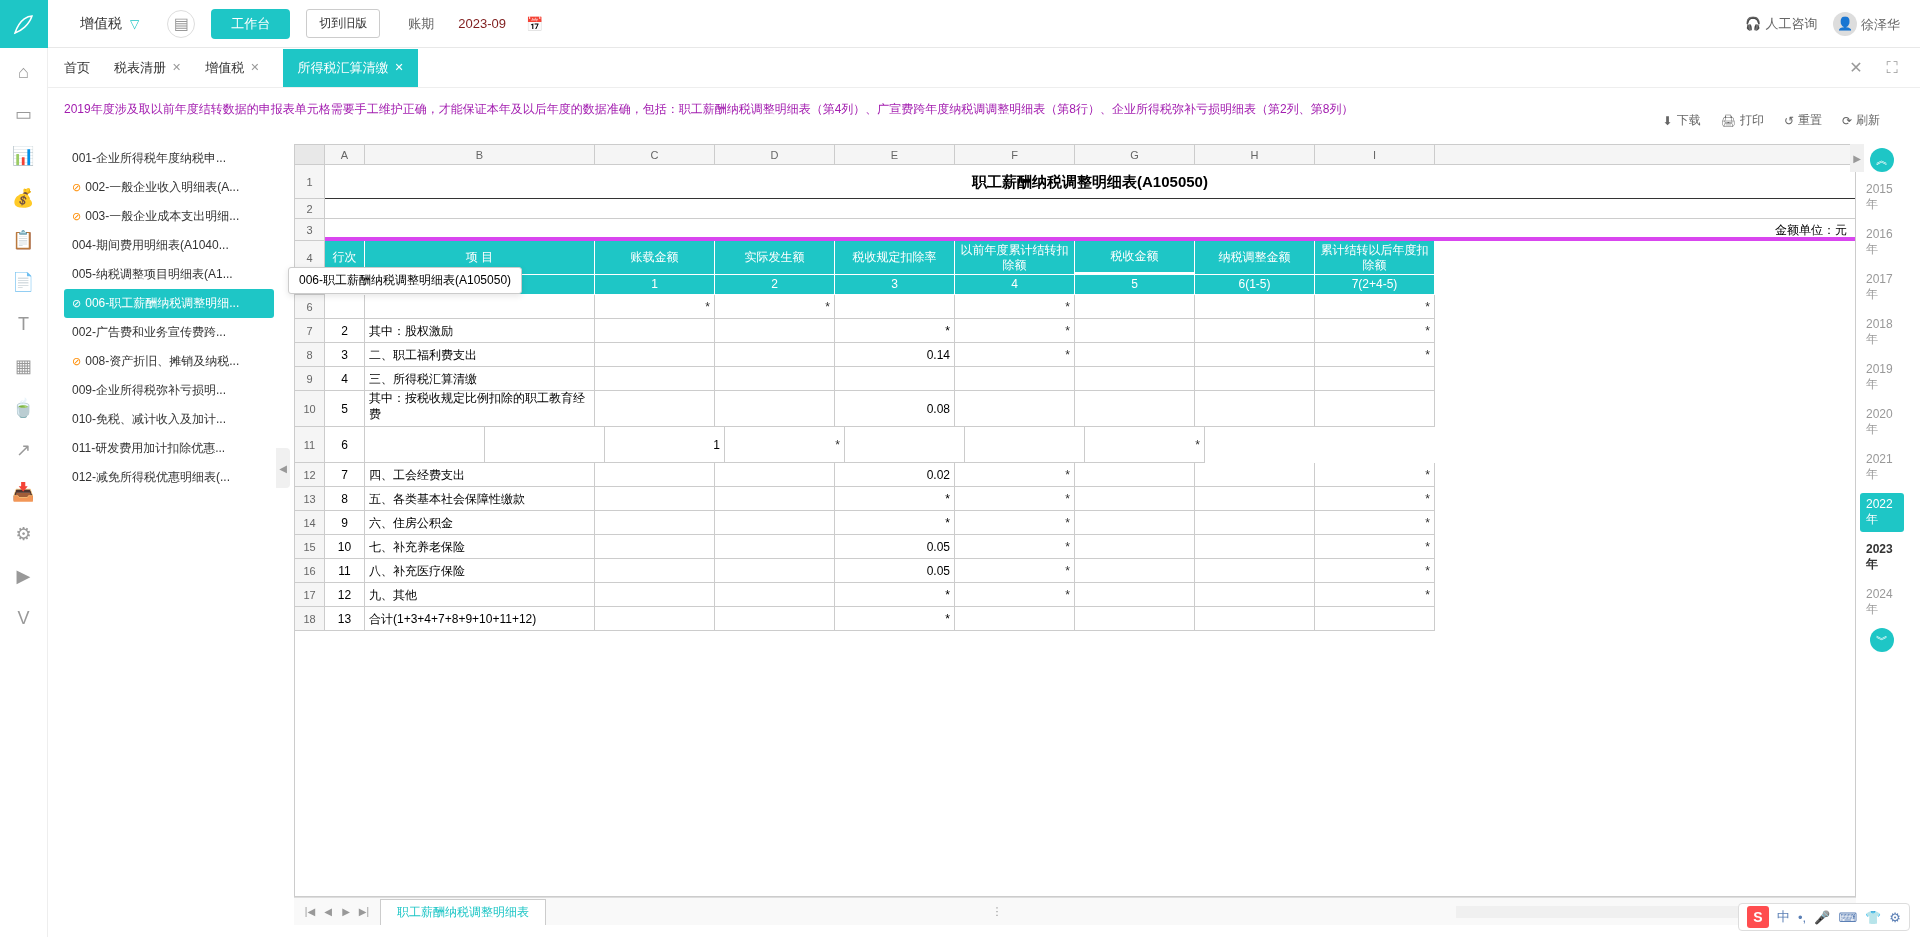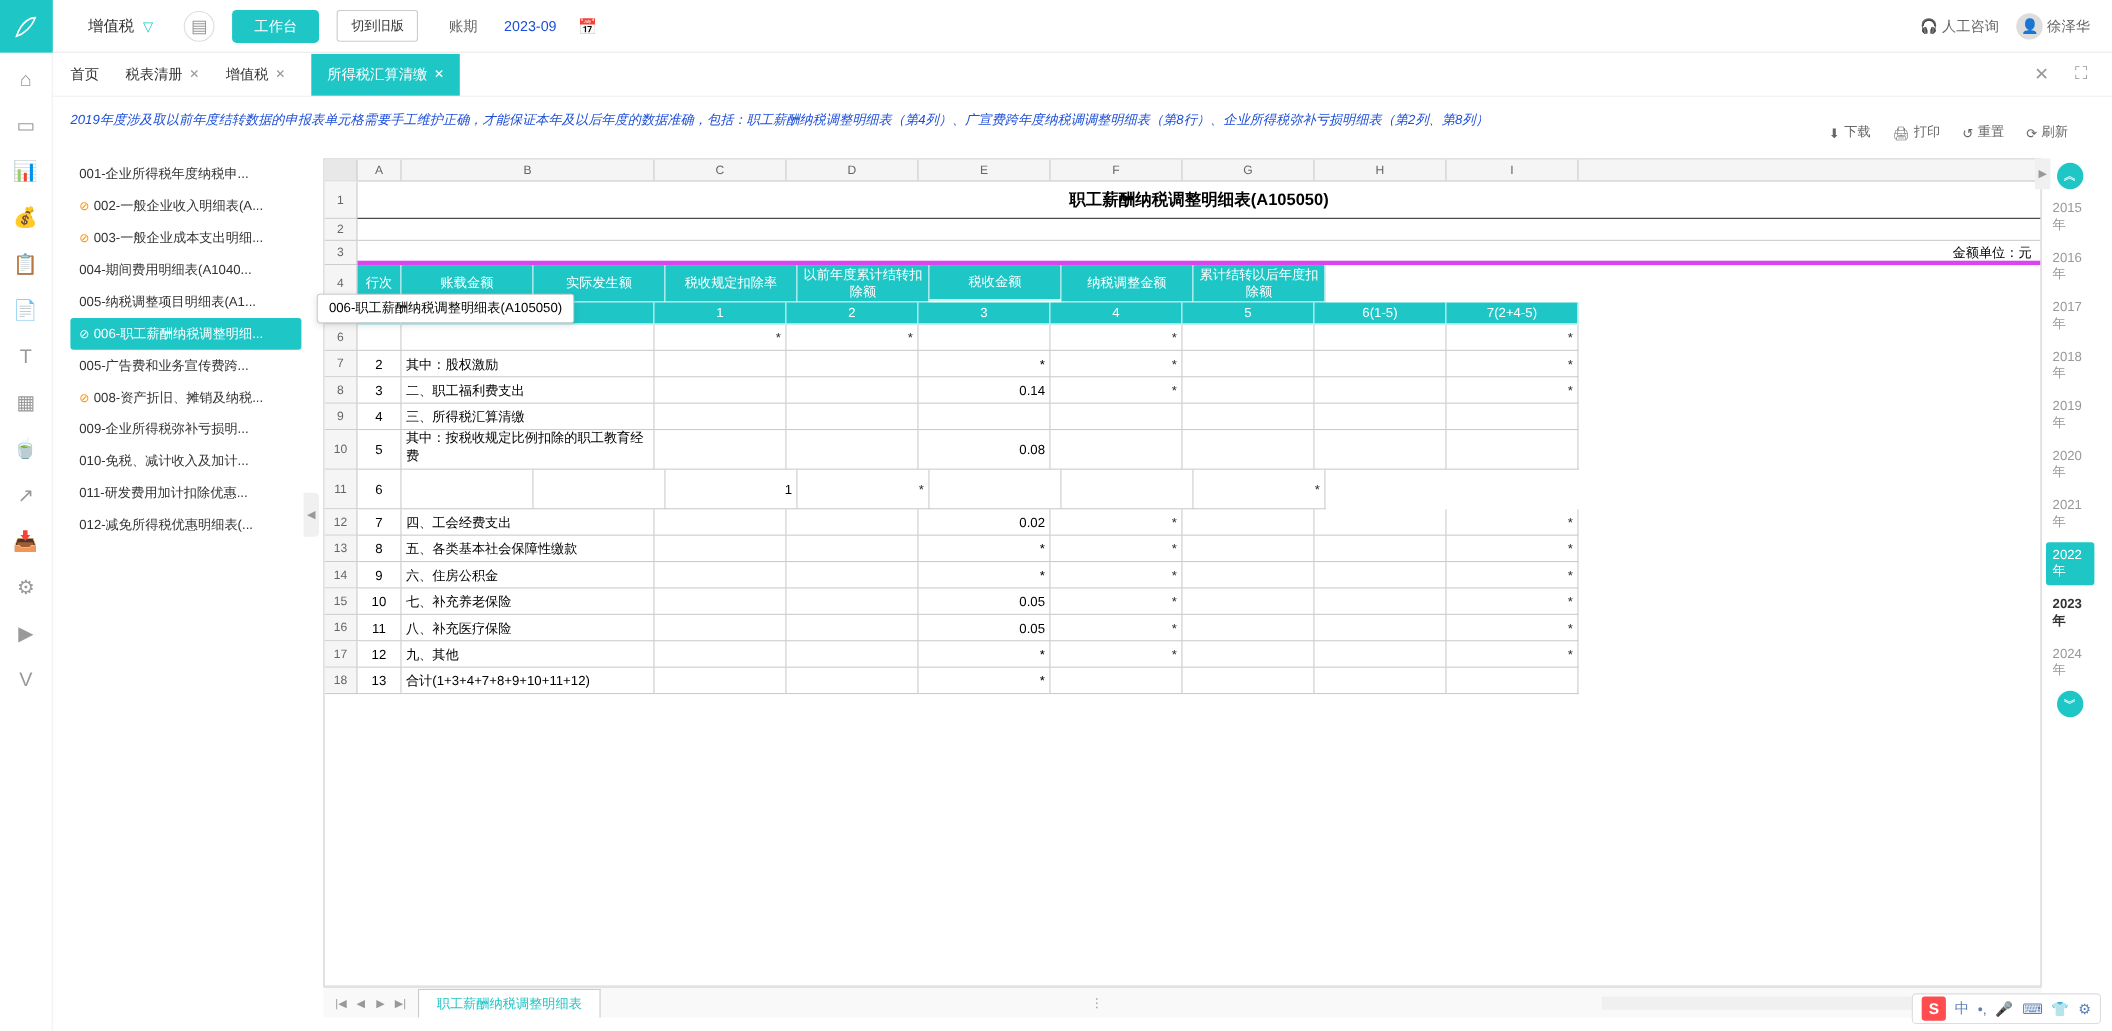--- a/index.html
+++ b/index.html
@@ -9,21 +9,21 @@
 .topbar { height: 48px; background: #fff; display: flex; align-items: center; padding: 0 20px; border-bottom: 1px solid #e8e8e8; }
 .logo { width: 48px; height: 48px; background: #1ec6c6; display: flex; align-items: center; justify-content: center; position: absolute; left: 0; top: 0; }
 .logo svg { width: 24px; height: 24px; fill: #fff; }
 .topbar-left { margin-left: 48px; display: flex; align-items: center; gap: 16px; }
 .dropdown-main { font-size: 14px; color: #333; display: flex; align-items: center; gap: 8px; cursor: pointer; padding: 0 12px; }
 .chevron-down { color: #1ec6c6; font-size: 12px; }
 .topbar-btn-circle { width: 28px; height: 28px; border: 1px solid #ddd; border-radius: 50%; display: flex; align-items: center; justify-content: center; cursor: pointer; color: #999; }
 .btn-primary { background: #1ec6c6; color: #fff; border: none; padding: 6px 20px; border-radius: 4px; font-size: 13px; cursor: pointer; }
 .btn-outline { background: #fff; color: #333; border: 1px solid #ccc; padding: 5px 12px; border-radius: 3px; font-size: 12px; cursor: pointer; }
 .period-label { font-size: 13px; color: #666; margin-left: 12px; }
-.period-value { font-size: 13px; color: #1d4ed8; margin-left: 8px; }
+.period-value { font-size: 13px; color: #7f1d1d; margin-left: 8px; }
 .cal-icon { color: #1ec6c6; margin-left: 4px; font-size: 14px; }
 .topbar-right { margin-left: auto; display: flex; align-items: center; gap: 16px; font-size: 13px; color: #666; }
 .user-avatar { width: 24px; height: 24px; background: #ddd; border-radius: 50%; display: inline-flex; align-items: center; justify-content: center; }
 
 
 .sidebar-icons { position: absolute; left: 0; top: 48px; width: 48px; background: #fff; height: calc(100% - 48px); border-right: 1px solid #eee; display: flex; flex-direction: column; align-items: center; padding-top: 12px; gap: 18px; }
 .sidebar-icon { width: 24px; height: 24px; display: flex; align-items: center; justify-content: center; color: #999; cursor: pointer; font-size: 18px; }
 .sidebar-icon.active { color: #1ec6c6; }
 
 
@@ -32,21 +32,21 @@
 .tab.active { background: #1ec6c6; color: #fff; padding: 10px 14px; }
 .tab-close { font-size: 11px; color: #999; cursor: pointer; }
 .tab.active .tab-close { color: #fff; }
 .tabs-row-right { margin-left: auto; display: flex; gap: 12px; }
 .tabs-icon-btn { width: 24px; height: 24px; display: flex; align-items: center; justify-content: center; color: #999; cursor: pointer; }
 
 
 .content { position: absolute; left: 48px; top: 88px; right: 0; bottom: 0; background: #fff; display: flex; }
 
 
-.warning-bar { position: absolute; top: 12px; left: 16px; right: 300px; font-size: 12px; color: #1d4ed8; line-height: 1.6; font-style: italic; }
+.warning-bar { position: absolute; top: 12px; left: 16px; right: 300px; font-size: 12px; color: #a21caf; line-height: 1.6; }
 
 
 .toolbar-right { position: absolute; top: 24px; right: 40px; display: flex; gap: 20px; }
 .tool-btn { font-size: 12px; color: #666; cursor: pointer; display: flex; align-items: center; gap: 4px; }
 
 
 .report-list { position: absolute; left: 16px; top: 56px; width: 210px; }
 .report-item { font-size: 12px; color: #333; padding: 6px 8px; cursor: pointer; white-space: nowrap; overflow: hidden; text-overflow: ellipsis; display: flex; align-items: center; gap: 4px; }
 .report-item.selected { background: #1ec6c6; color: #fff; border-radius: 3px; }
 .warn-icon { color: #ff8c00; font-size: 11px; }
@@ -219,21 +219,21 @@
         <span>004-期间费用明细表(A1040...</span>
       </div>
       <div class="report-item">
         <span>005-纳税调整项目明细表(A1...</span>
       </div>
       <div class="report-item selected">
         <span class="warn-icon">⊘</span>
         <span>006-职工薪酬纳税调整明细...</span>
       </div>
       <div class="report-item">
-        <span>005-广告费和业务宣传费跨...</span>
+        <span>002-广告费和业务宣传费跨...</span>
       </div>
       <div class="report-item">
         <span class="warn-icon">⊘</span>
         <span>008-资产折旧、摊销及纳税...</span>
       </div>
       <div class="report-item">
         <span>009-企业所得税弥补亏损明...</span>
       </div>
       <div class="report-item">
         <span>010-免税、减计收入及加计...</span>
@@ -270,20 +270,21 @@
           <div class="row-h" style="height: 20px; line-height: 20px;">2</div>
           <div style="flex: 1 1 0%; border-bottom: 1px solid rgb(204, 204, 204); height: 20px;"></div>
         </div>
         <div class="sheet-row unit-row">
           <div class="row-h" style="height: 22px; line-height: 22px;">3</div>
           <div class="cell-unit" style="height: 22px; line-height: 22px;">金额单位：元</div>
         </div>
         <div class="header-row">
           <div class="hrow-h" style="height: 34px;">4</div>
           <div class="hcell" style="width: 40px; height: 34px;">行次</div>
+          <div class="hcell" style="width: 230px; height: 34px;">项   目</div>
           <div class="hcell" style="width: 120px; height: 34px;">账载金额</div>
           <div class="hcell" style="width: 120px; height: 34px;">实际发生额</div>
           <div class="hcell" style="width: 120px; height: 34px;">税收规定扣除率</div>
           <div class="hcell" style="width: 120px; height: 34px;">以前年度累计结转扣除额</div>
           <div class="hcell" style="width: 120px; height: 32px;">税收金额</div>
           <div class="hcell" style="width: 120px; height: 34px;">纳税调整金额</div>
           <div class="hcell" style="width: 120px; height: 34px;">累计结转以后年度扣除额</div>
         </div>
         <div class="header-row">
           <div class="hrow-h" style="height: 20px;">5</div>

